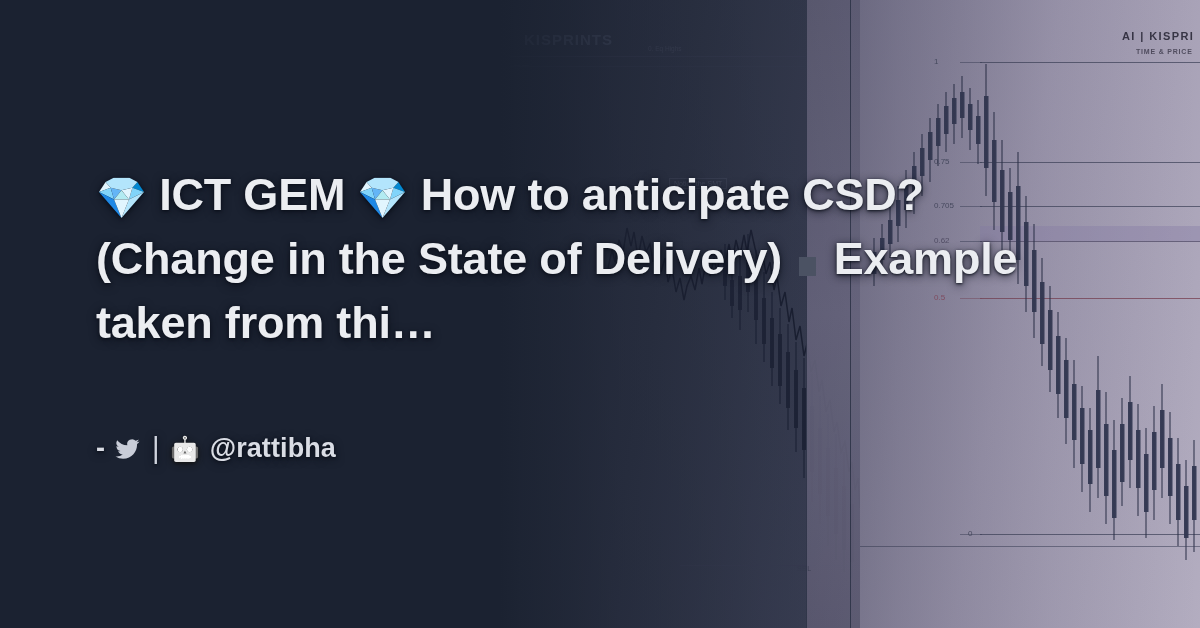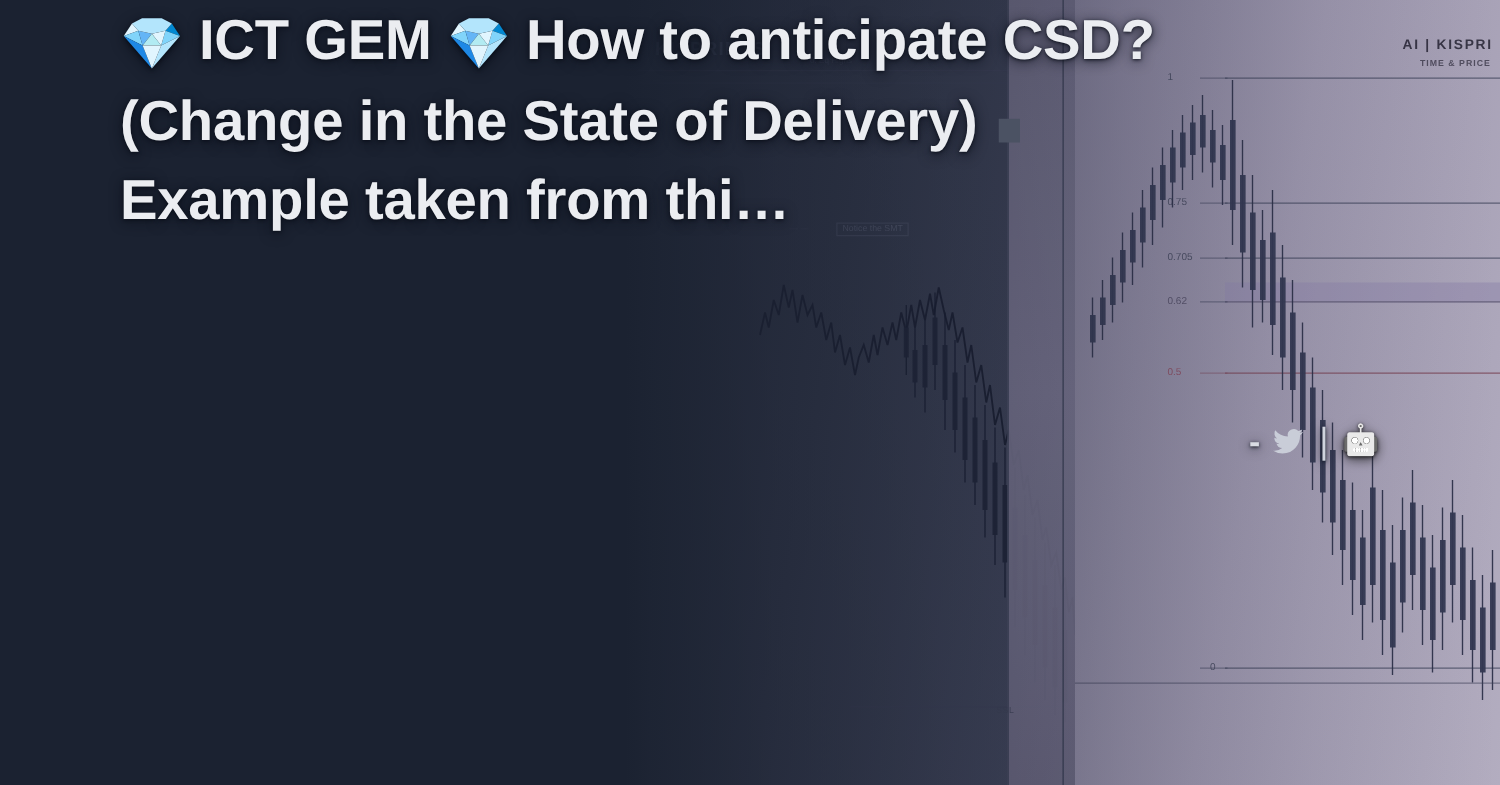--- a/index.html
+++ b/index.html
@@ -182,21 +182,21 @@
     );
   }
 
   
 
   #content {
     position:absolute;
     inset:0;
     padding:0 96px;
     display:flex;
-    flex-direction:row;
+    flex-direction:column;
     justify-content:center;
   }
 
   #headline {
     font-size:45px;
     font-weight:bold;
     line-height:1.41;
     color:#ebedf1;
     letter-spacing:-0.2px;
     text-shadow:0 2px 10px rgba(10,14,24,.75), 0 1px 3px rgba(10,14,24,.9);
@@ -477,16 +477,17 @@
         <svg viewBox="0 0 24 24" xmlns="http://www.w3.org/2000/svg">
           <path fill="#c9cdd8" d="M23.95 4.57a10 10 0 0 1-2.82.77 4.96 4.96 0 0 0 2.16-2.72
                    c-.95.56-2 .96-3.12 1.18a4.92 4.92 0 0 0-8.38 4.48A13.96 13.96 0 0 1 1.67 3.15
                    a4.92 4.92 0 0 0 1.52 6.57 4.9 4.9 0 0 1-2.23-.62v.06a4.92 4.92 0 0 0 3.95 4.83
                    4.96 4.96 0 0 1-2.22.08 4.93 4.93 0 0 0 4.6 3.42A9.88 9.88 0 0 1 0 19.54
                    a13.94 13.94 0 0 0 7.55 2.21c9.05 0 14-7.5 14-14v-.64c.96-.7 1.8-1.56 2.46-2.54z"></path>
         </svg>
       </span>
       <span class="sep">|</span>
       <span class="bot-icon">🤖</span>
+      <span>@rattibha</span>
     </div>
 
   </div>
 </div>
 
 </body></html>

